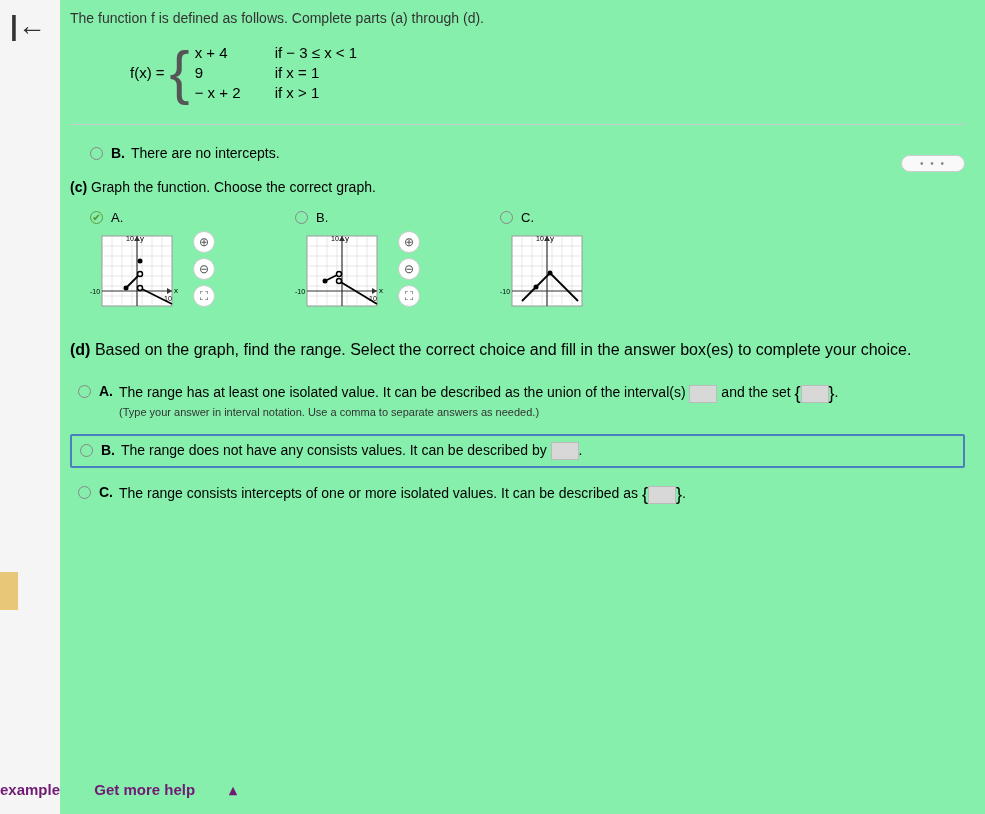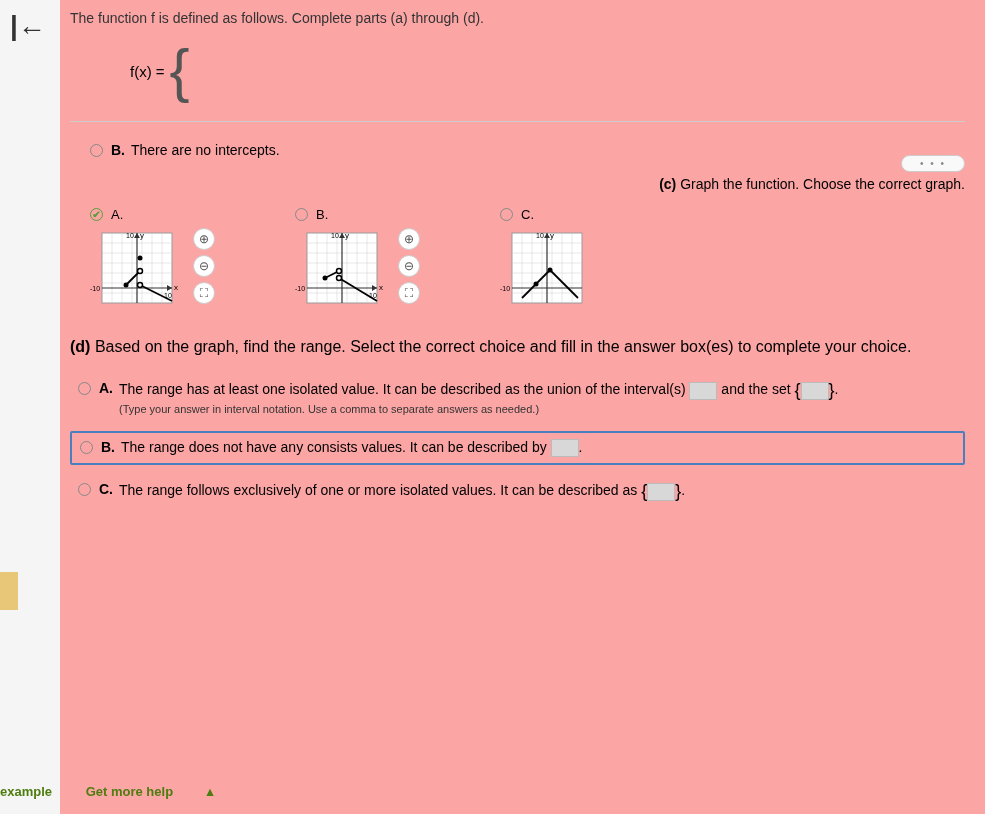--- a/index.html
+++ b/index.html
@@ -1,73 +1,87 @@
 <!DOCTYPE html>
 <html><head>
 <meta charset="utf-8">
 <style>
 * { box-sizing: border-box; margin: 0; padding: 0; }
 body { font-family: Arial, sans-serif; background: #f5f5f5; width: 985px; height: 814px; overflow: hidden; position: relative; }
 .container { display: flex; height: 100%; }
 .left-col { width: 60px; padding: 10px 10px; }
 .back-arrow { font-size: 28px; font-weight: bold; color: #333; }
-.main { flex: 1; padding: 10px 20px 10px 10px; background: #fca5a5; }
+.main { flex: 1; padding: 10px 20px 10px 10px; background: #86efac; }
 .problem-text { font-size: 14px; color: #333; margin-bottom: 15px; }
 .piecewise { margin: 10px 0 20px 60px; font-size: 15px; }
 .piecewise-row { display: flex; align-items: center; }
 .brace { font-size: 60px; line-height: 60px; font-weight: 100; color: #555; margin-right: 5px; }
 .func-label { margin-right: 5px; }
 .cases { display: inline-block; }
 .case-row { display: flex; margin: 3px 0; }
 .case-expr { width: 80px; }
 .case-cond { width: 140px; }
 .hr { border: 0; border-top: 1px solid #ccc; margin: 20px 0; }
 .dots-btn { position: absolute; right: 20px; top: 155px; border: 1px solid #ccc; border-radius: 12px; padding: 2px 18px; font-size: 10px; color: #888; background: #f9f9f9; letter-spacing: 2px; }
 .option-row { margin: 12px 0 18px 20px; font-size: 14px; display: flex; align-items: flex-start; }
 .radio { width: 13px; height: 13px; border: 1.5px solid #888; border-radius: 50%; margin-right: 8px; margin-top: 2px; flex-shrink: 0; display: inline-flex; align-items: center; justify-content: center; }
 .radio.checked-green { border-color: #5a9e3c; }
 .radio.checked-green::after { content: "✔"; color: #5a9e3c; font-size: 10px; font-weight: bold; }
 .opt-label { font-weight: bold; margin-right: 6px; }
-.q-text { font-size: 14px; margin: 15px 0; text-align: right; }
+.q-text { font-size: 14px; margin: 15px 0; }
 .graphs-row { display: flex; gap: 80px; margin: 10px 0 20px 20px; }
 .graph-option { }
 .graph-head { display: flex; align-items: center; font-size: 13px; margin-bottom: 6px; }
 .graph-head .radio { margin-top: 0; }
 .graph-wrap { display: flex; gap: 8px; align-items: flex-start; }
 .graph-box { width: 95px; height: 85px; position: relative; }
 .icon-stack { display: flex; flex-direction: column; gap: 5px; }
 .icon-btn { width: 22px; height: 22px; border: 1px solid #ccc; border-radius: 50%; background: #fff; display: flex; align-items: center; justify-content: center; font-size: 12px; color: #555; }
 .part-d { font-size: 16px; margin: 25px 0 18px 0; }
 .answer-option { display: flex; margin: 10px 0; padding: 6px 8px; font-size: 14px; align-items: flex-start; }
 .answer-option.highlighted { border: 2px solid #4a7fbf; border-radius: 2px; }
 .answer-body { flex: 1; }
 .answer-body .line2 { font-size: 11px; color: #333; margin-top: 2px; }
 .fill-box { display: inline-block; width: 28px; height: 18px; background: #d8d8d8; border: 1px solid #bbb; vertical-align: middle; }
 .set-brackets { font-size: 18px; vertical-align: middle; }
-.bottom-bar { position: absolute; bottom: 15px; left: 0; font-size: 13px; font-weight: bold; color: #4d7c0f; }
+.bottom-bar { position: absolute; bottom: 15px; left: 0; font-size: 15px; font-weight: bold; color: #701a75; }
 .bottom-bar span { margin-right: 30px; }
 .yellow-tab { position: absolute; left: 0; top: 572px; width: 18px; height: 38px; background: #e8c878; }
 svg { display: block; }
 </style>
 </head>
 <body>
 
 <div class="yellow-tab"></div>
 
 <div class="container">
   <div class="left-col">
     <div class="back-arrow">|←</div>
   </div>
   <div class="main">
     <div class="problem-text">The function f is defined as follows. Complete parts (a) through (d).</div>
 
     <div class="piecewise">
       <div class="piecewise-row">
         <span class="func-label">f(x) = </span>
         <span class="brace">{</span>
+        <span class="cases">
+          <span class="case-row">
+              <span class="case-expr">x + 4</span>
+              <span class="case-cond">if − 3 ≤ x &lt; 1</span>
+            </span>
+          <span class="case-row">
+              <span class="case-expr">9</span>
+              <span class="case-cond">if x = 1</span>
+            </span>
+          <span class="case-row">
+              <span class="case-expr">− x + 2</span>
+              <span class="case-cond">if x &gt; 1</span>
+            </span>
+        </span>
       </div>
     </div>
 
     <hr class="hr">
     <div class="dots-btn">• • •</div>
 
     <div class="option-row">
       <span class="radio"></span>
       <span class="opt-label">B.</span>
       <span>There are no intercepts.</span>
@@ -238,21 +252,21 @@
           <span>The range does not have any consists values. It can be described by </span><span class="fill-box"></span>.
         </div>
       </div>
     </div>
 
     <div class="answer-option">
       <span class="radio"></span>
       <span class="opt-label">C.</span>
       <div class="answer-body">
         <div>
-          <span>The range follows exclusively of one or more isolated values. It can be described as </span><span class="set-brackets">{</span><span class="fill-box"></span><span class="set-brackets">}</span>.
+          <span>The range consists intercepts of one or more isolated values. It can be described as </span><span class="set-brackets">{</span><span class="fill-box"></span><span class="set-brackets">}</span>.
         </div>
       </div>
     </div>
 
   </div>
 </div>
 
 <div class="bottom-bar">
   <span>example</span>
   <span><span>Get more help</span> <span>▴</span></span>

